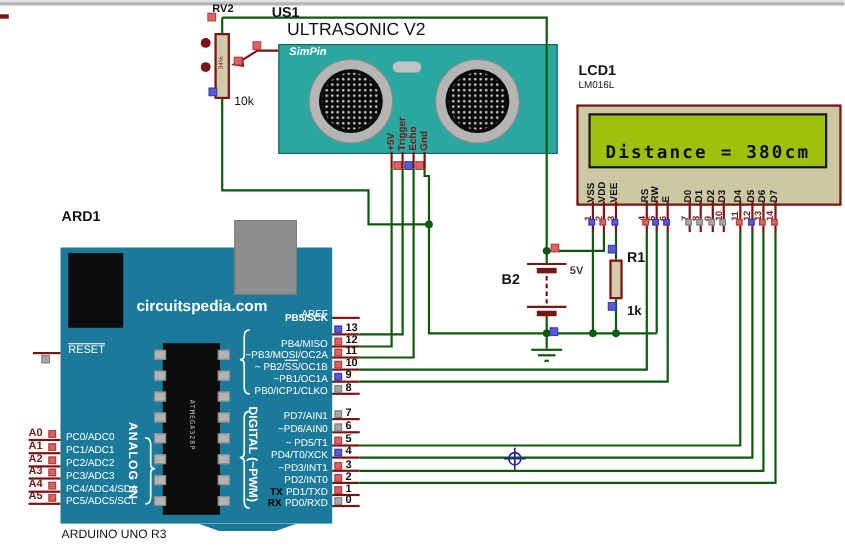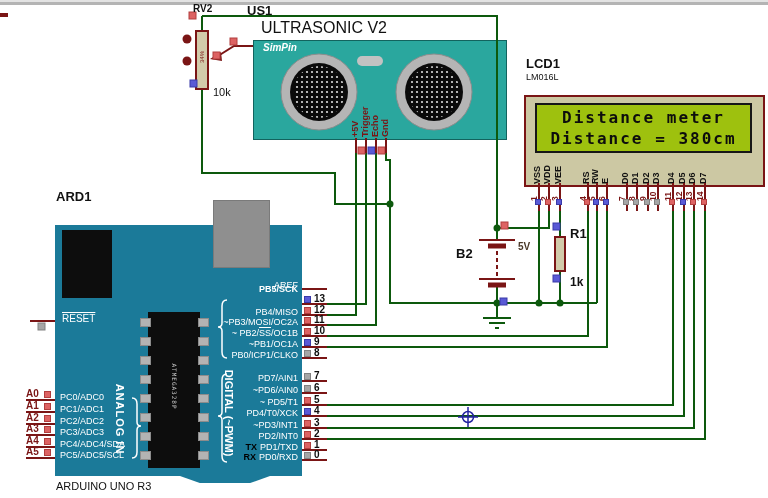--- a/index.html
+++ b/index.html
@@ -65,21 +65,20 @@
       <div class="pad" style="left: 140px; top: 413px;"></div>
       <div class="pad" style="left: 198px; top: 413px;"></div>
       <div class="pad" style="left: 140px; top: 432px;"></div>
       <div class="pad" style="left: 198px; top: 432px;"></div>
       <div class="pad" style="left: 140px; top: 451px;"></div>
       <div class="pad" style="left: 198px; top: 451px;"></div>
     </div>
 
   <div class="lcd-body" style="left:524px;top:95px;width:237px;height:88px;"></div>
   <div class="lcd-screen" style="left:535px;top:103px;width:213px;height:46px;">
-    <div class="lcd-line" style="top:3px;">Distance meter</div>
     <div class="lcd-line" style="top:24px;">Distance = 380cm</div>
   </div>
 
   <div class="pot" style="left:195px;top:30px;width:14px;height:60px;"></div>
   <div class="lbl maroon" style="left:192px;top:50px;width:20px;font-size:6px;transform:rotate(-90deg);">34%</div>
   <div class="pot" style="left:554px;top:236px;width:12px;height:36px;"></div>
 
   <svg class="layer" xmlns="http://www.w3.org/2000/svg">
     <defs>
       <pattern id="pdots" patternUnits="userSpaceOnUse" width="5" height="5">
@@ -191,20 +190,21 @@
   <div class="lbl" style="left:193px;top:3px;font-size:10px;font-weight:600;">RV2</div>
   <div class="lbl" style="left:247px;top:3px;font-size:13px;font-weight:600;">US1</div>
   <div class="lbl" style="left:261px;top:19px;font-size:16px;">ULTRASONIC V2</div>
   <div class="lbl white" style="left:263px;top:42px;font-size:10px;font-weight:bold;font-style:italic;">SimPin</div>
   <div class="lbl" style="left:213px;top:86px;font-size:11px;">10k</div>
 
   <div class="lbl" style="left:526px;top:56px;font-size:13px;font-weight:600;">LCD1</div>
   <div class="lbl" style="left:526px;top:72px;font-size:9px;">LM016L</div>
 
   <div class="lbl" style="left:56px;top:189px;font-size:13px;font-weight:600;">ARD1</div>
+  <div class="lbl white" style="left:124px;top:270px;font-size:14px;font-weight:bold;">circuitspedia.com</div>
   <div class="lbl" style="left:56px;top:480px;font-size:11px;">ARDUINO UNO R3</div>
   <div class="lbl white" style="left:62px;top:313px;font-size:10px;text-decoration:overline;">RESET</div>
   <div class="rlabel" style="left:150px;top:280px;width:148px;">AREF</div>
   <div class="stub-h" style="left:302px;top:288px;width:25px;"></div>
   <div class="stub-h" style="left:30px;top:320px;width:25px;"></div>
 
   <div class="lbl white rot-cw" style="left:75px;top:413px;width:90px;font-size:11px;font-weight:bold;letter-spacing:1px;text-align:center;">ANALOG IN</div>
   <div class="lbl white rot-cw" style="left:179px;top:407px;width:100px;font-size:11px;font-weight:bold;text-align:center;">DIGITAL (~PWM)</div>
   <div class="lbl rot-cw" style="left:104px;top:383px;width:140px;font-size:6px;color:#c8c8c8;font-family:'DejaVu Sans Mono',monospace;letter-spacing:1px;text-align:center;">ATMEGA328P</div>
 

